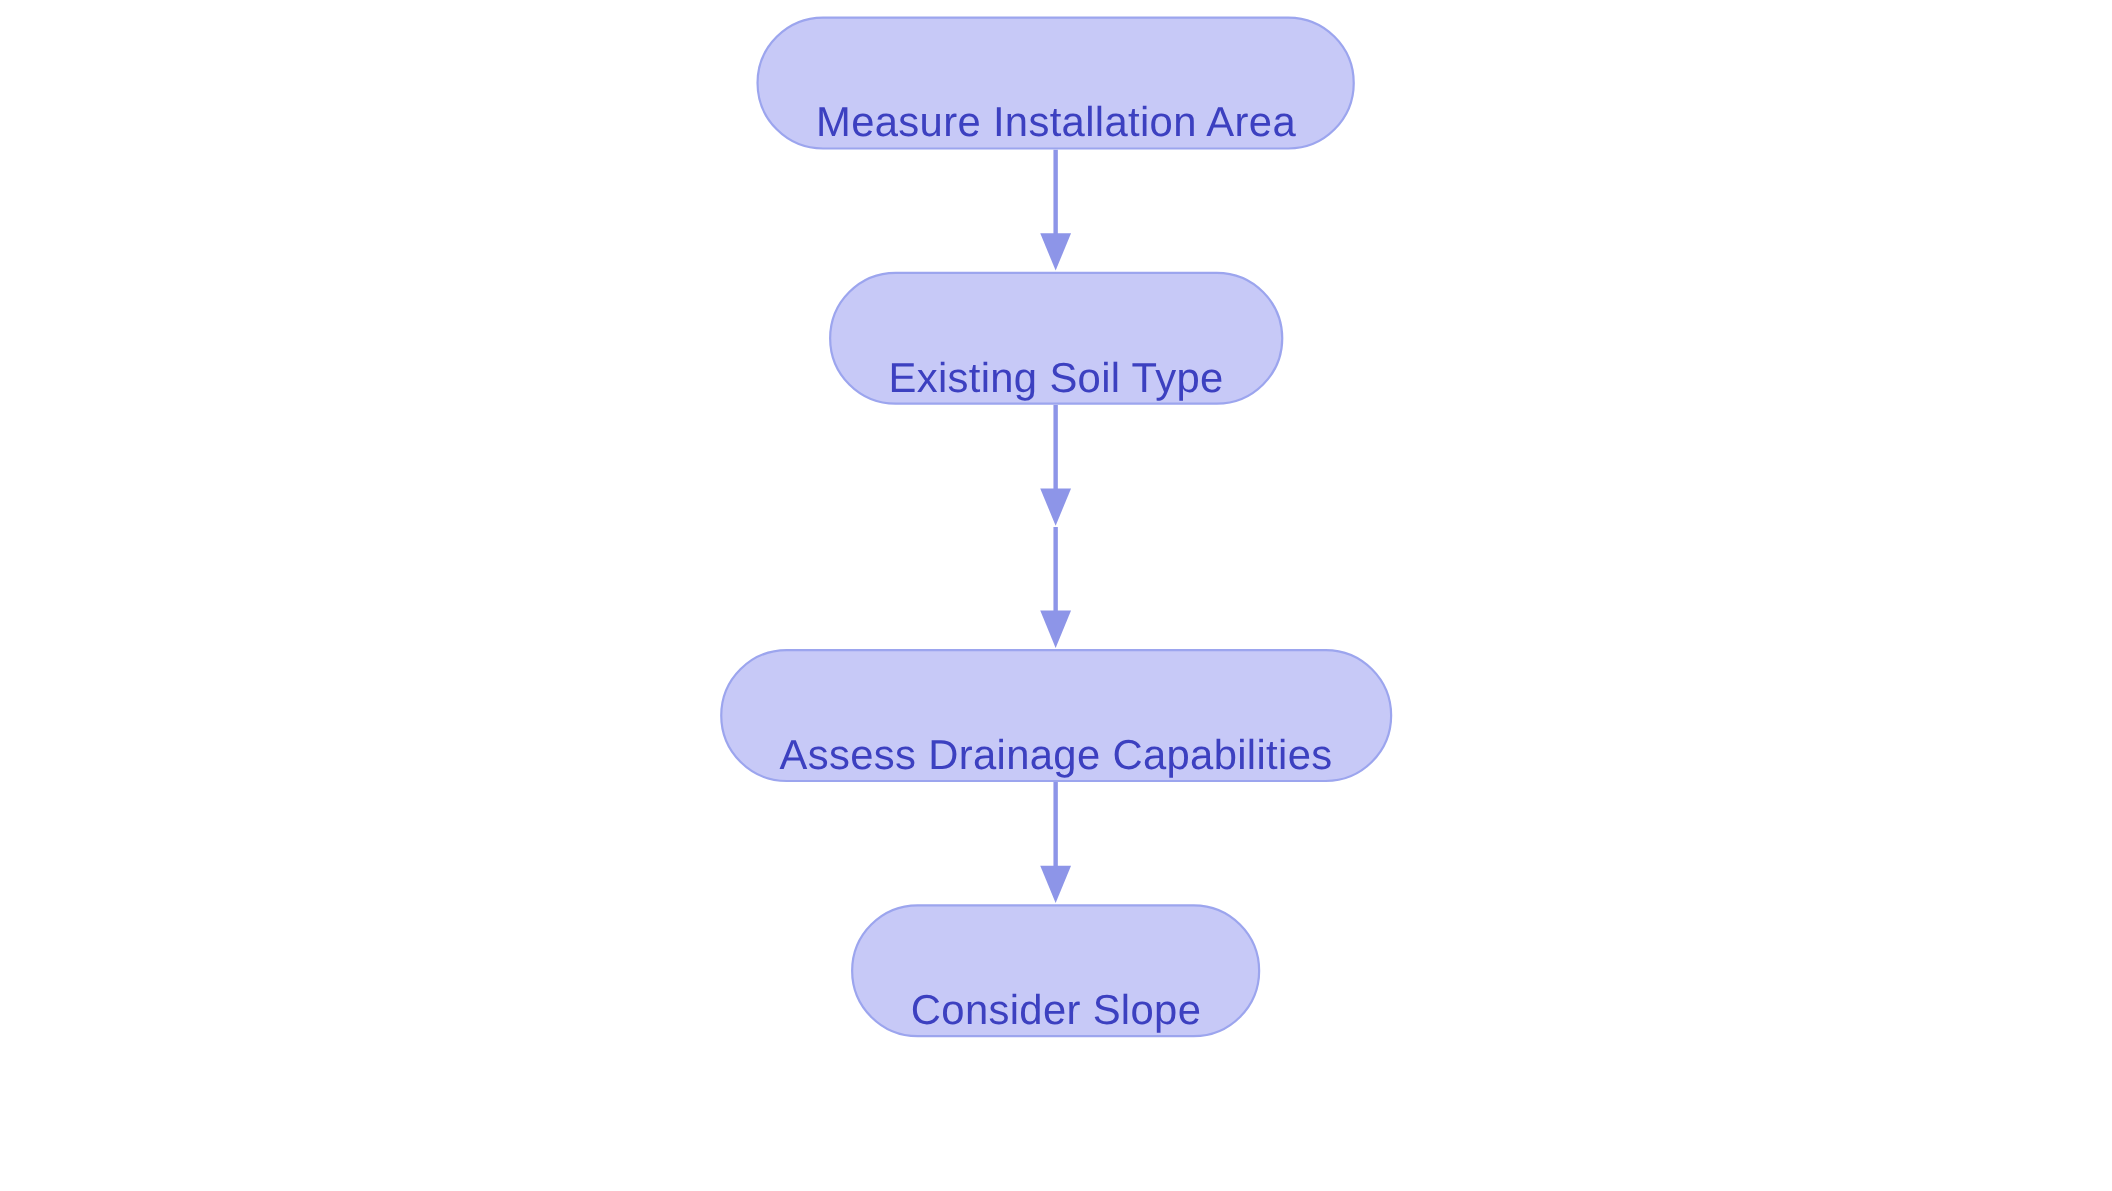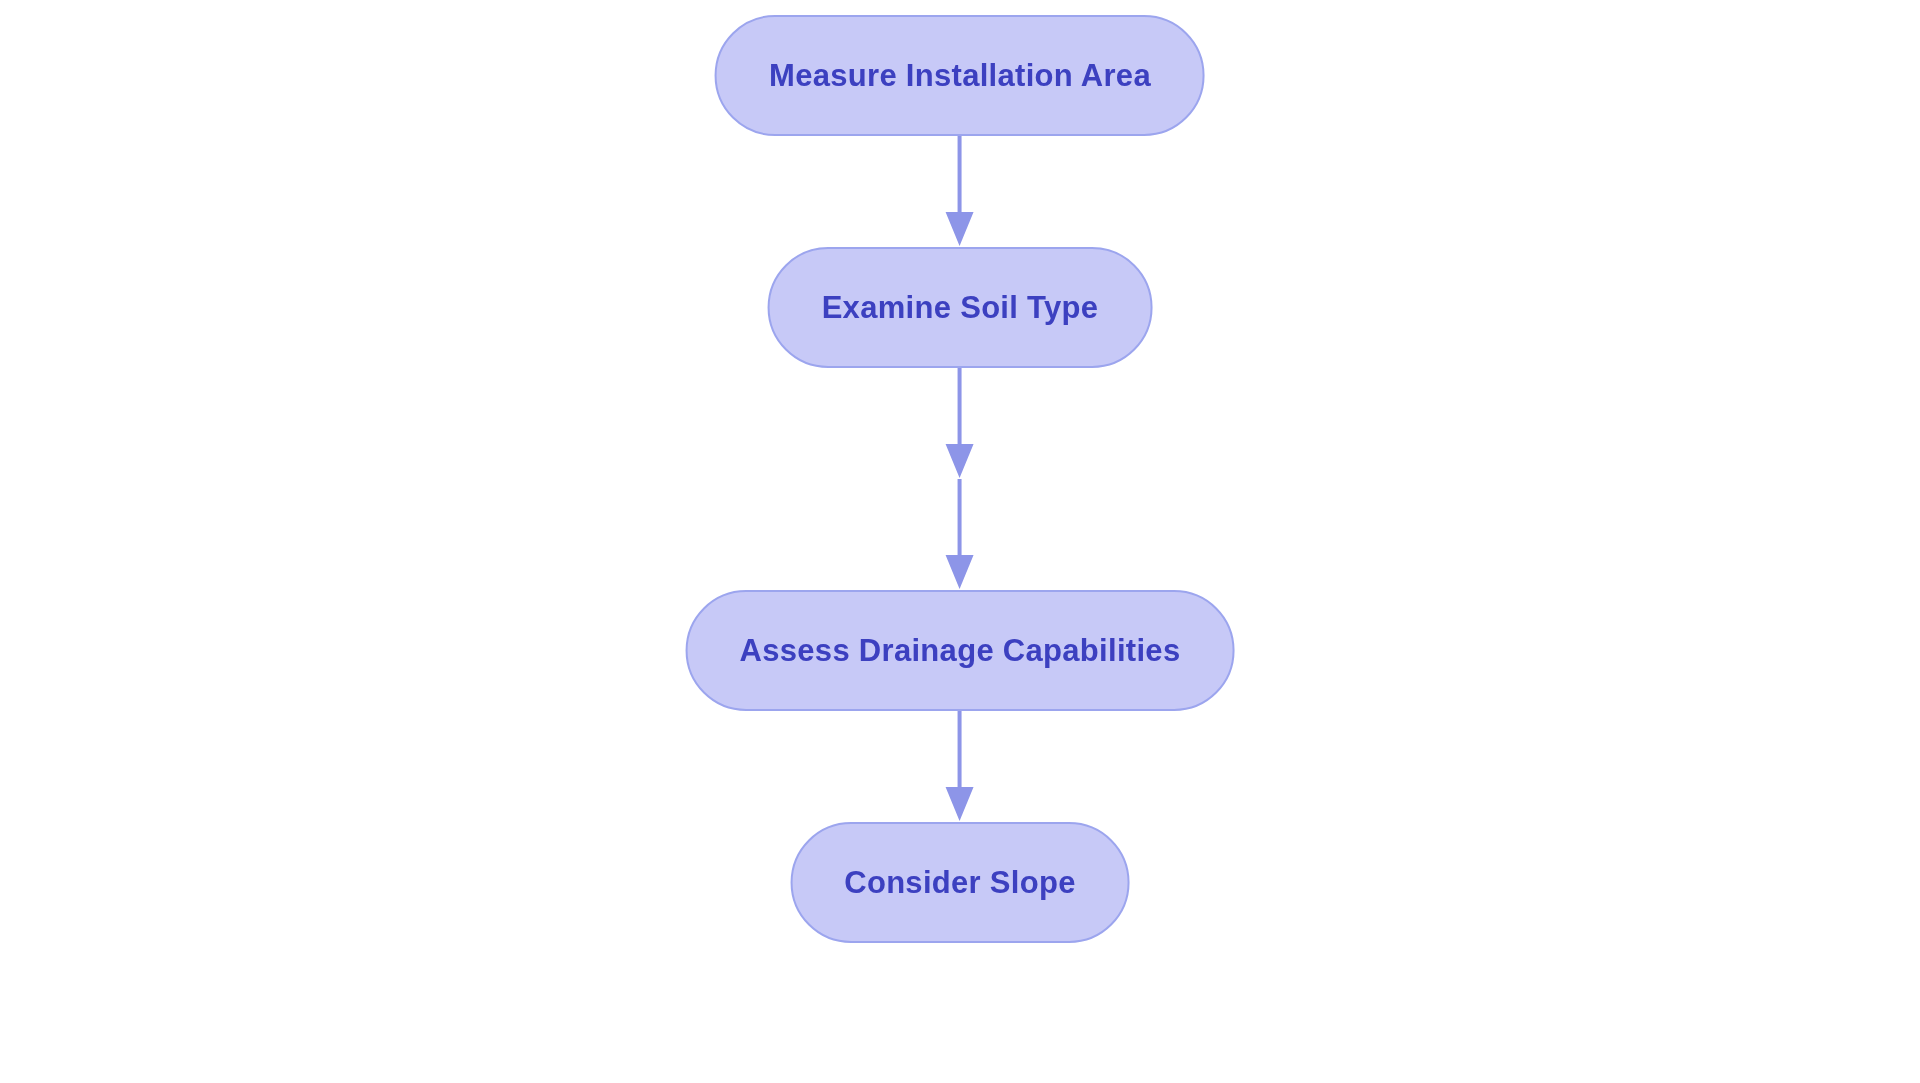--- a/index.html
+++ b/index.html
@@ -19,28 +19,28 @@
     transform: translateX(-50%);
     display: flex;
     flex-direction: column;
     align-items: center;
   }
 
   .node {
     box-sizing: border-box;
     height: 121px;
     display: flex;
-    align-items: center;
+    align-items: flex-end;
     justify-content: center;
     background: var(--node-fill, #c7c9f7);
     border: 2px solid var(--node-border, #9ca5ee);
     border-radius: 61px;
     padding: 0 52px;
-    font-size: 31px;
-    font-weight: 700;
+    font-size: 38px;
+    font-weight: 400;
     letter-spacing: 0.3px;
     color: var(--text-color, #3c40c0);
     white-space: nowrap;
   }
 
   
   .n1 { min-width: 442px; }
   .n2 { min-width: 334px; }
   .n3 { min-width: 498px; }
   .n4 { min-width: 485px; }
@@ -70,21 +70,21 @@
   </div>
 
   <div class="connector">
     <svg width="34" height="111" viewBox="0 0 34 111" aria-hidden="true">
       <line x1="17" y1="0" x2="17" y2="79"></line>
       <polygon points="3,76 31,76 17,110"></polygon>
     </svg>
   </div>
 
   <div class="node n2">
-    <span>Examine Soil Type</span>
+    <span>Existing Soil Type</span>
   </div>
 
   <div class="connector">
     <svg width="34" height="111" viewBox="0 0 34 111" aria-hidden="true">
       <line x1="17" y1="0" x2="17" y2="79"></line>
       <polygon points="3,76 31,76 17,110"></polygon>
     </svg>
   </div>
 
 

